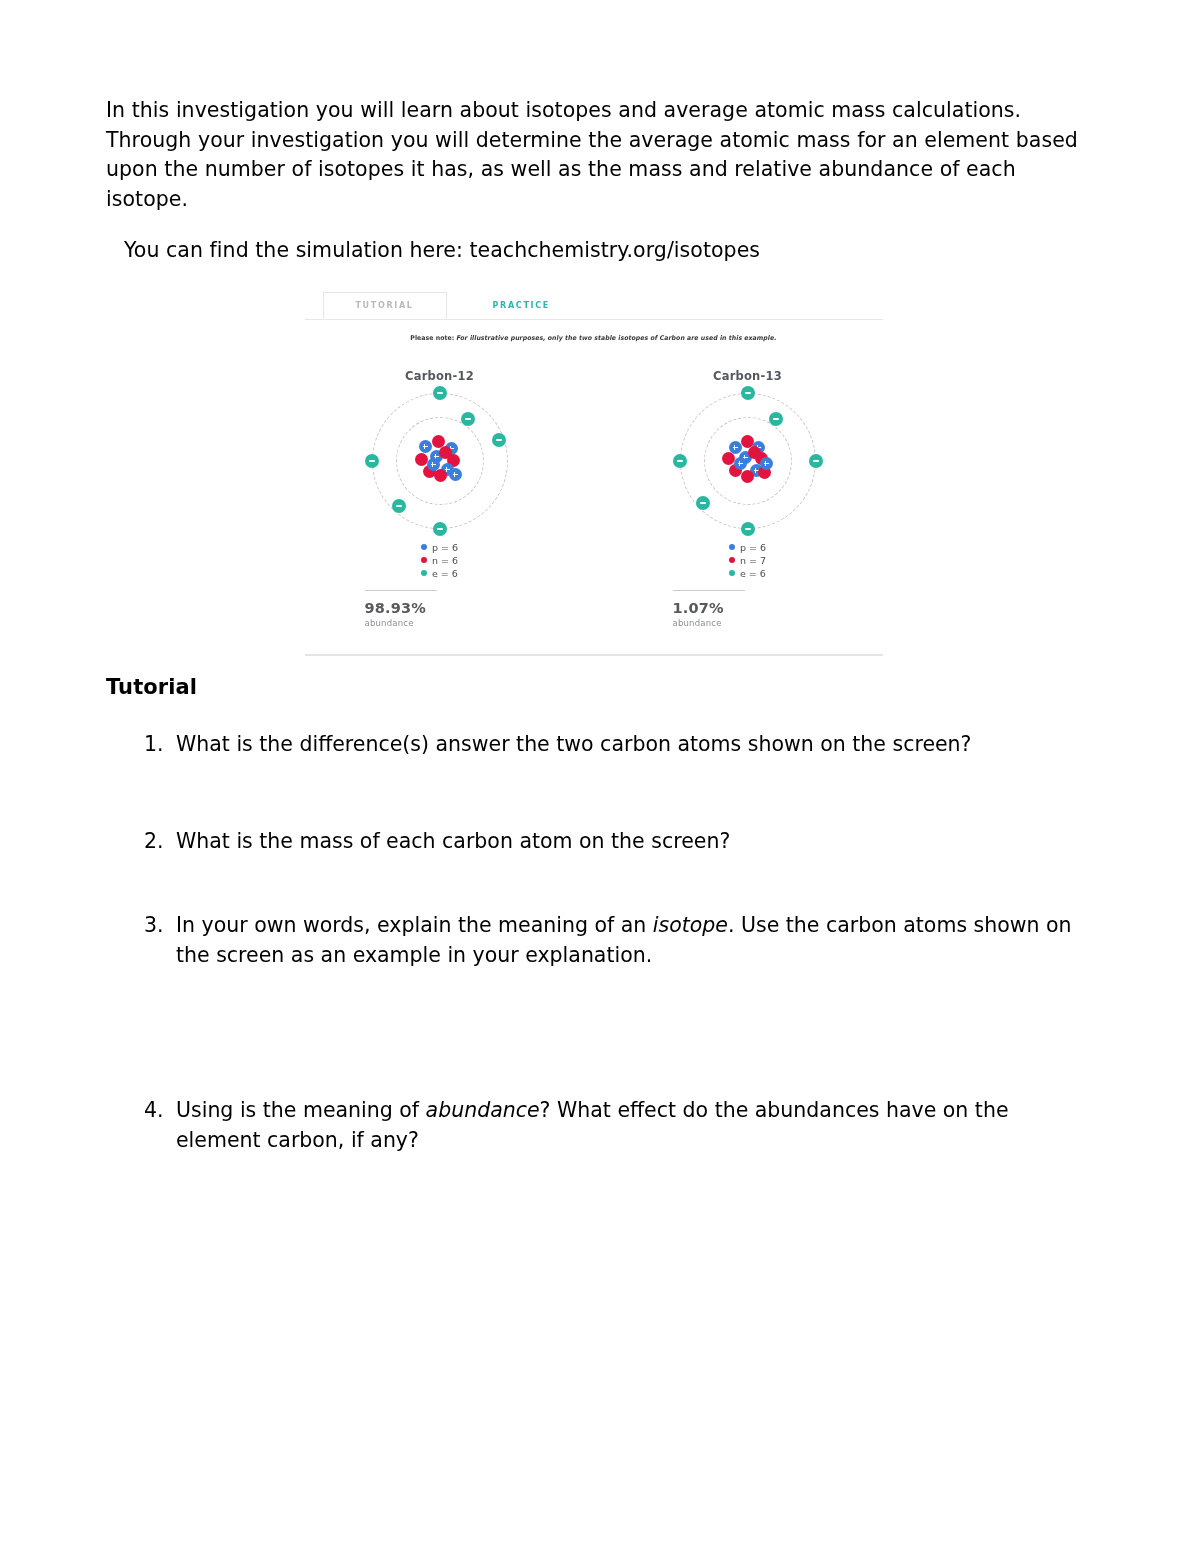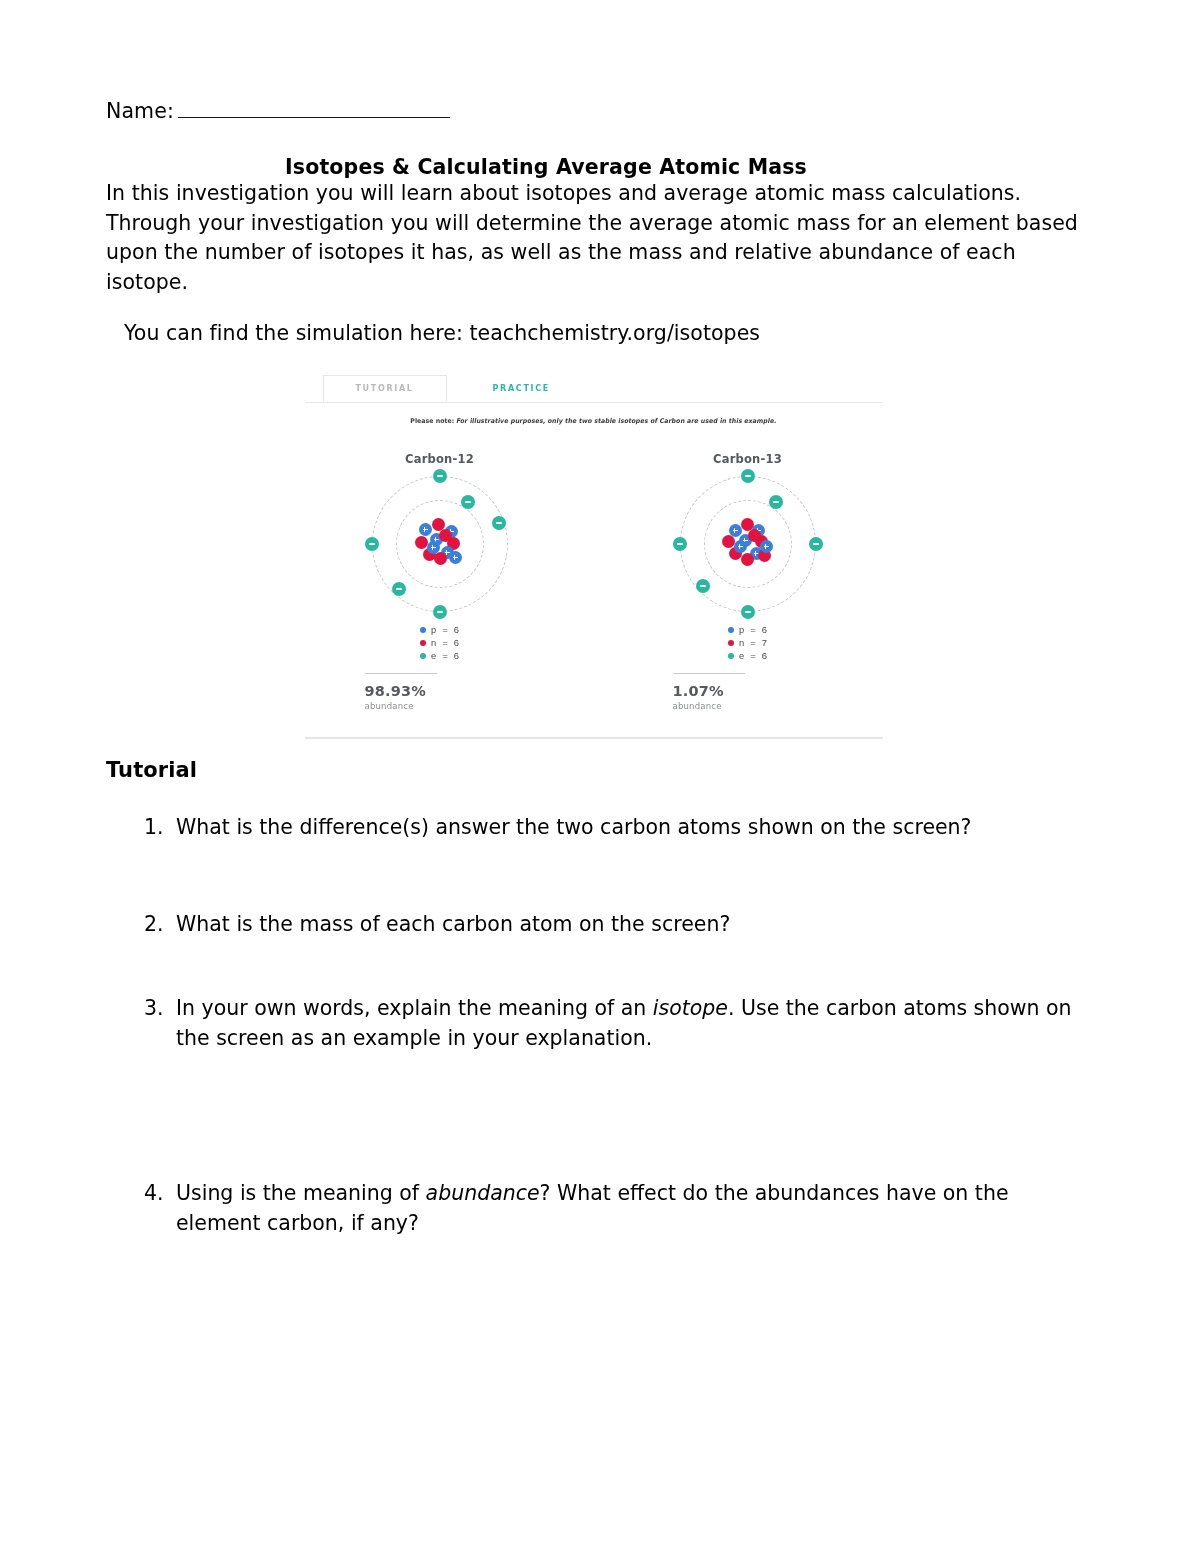--- a/index.html
+++ b/index.html
@@ -199,21 +199,20 @@
     margin-top: 10px;
     font-size: 9.5px;
     color: #4d4d4d;
     line-height: 13px;
   }
   .legend-row {
     display: flex;
     align-items: center;
     gap: 5px;
     white-space: pre;
-    font-family: Liberation Mono, monospace;
   }
   .legend-dot {
     width: 6px; height: 6px; border-radius: 50%;
     flex: none;
   }
   .dot-p { background: #3b7fdd; }
   .dot-n { background: #e2143f; }
   .dot-e { background: #2ab7a0; }
 
   .abund-rule {
@@ -268,26 +267,21 @@
   }
   .q-text { display: block; }
   em { font-style: italic; }
 </style>
 </head>
 <body>
 
 <div class="page">
   <div class="content">
 
-    <div class="name-row">
-      <span class="name-label">Name:</span>
-      <span class="name-blank"></span>
-    </div>
-
-    <div class="doc-title">Isotopes &amp; Calculating Average Atomic Mass</div>
+
 
     <p class="body-text">In this investigation you will learn about isotopes and average atomic mass calculations. Through your investigation you will determine the average atomic mass for an element based upon the number of isotopes it has, as well as the mass and relative abundance of each isotope.</p>
 
     <p class="body-text spaced">You can find the simulation here: teachchemistry.org/isotopes</p>
 
     <div class="sim-shot">
 
       <div class="sim-tabbar">
         <div class="sim-tab tutorial">TUTORIAL</div>
         <div class="sim-tab practice">PRACTICE</div>

